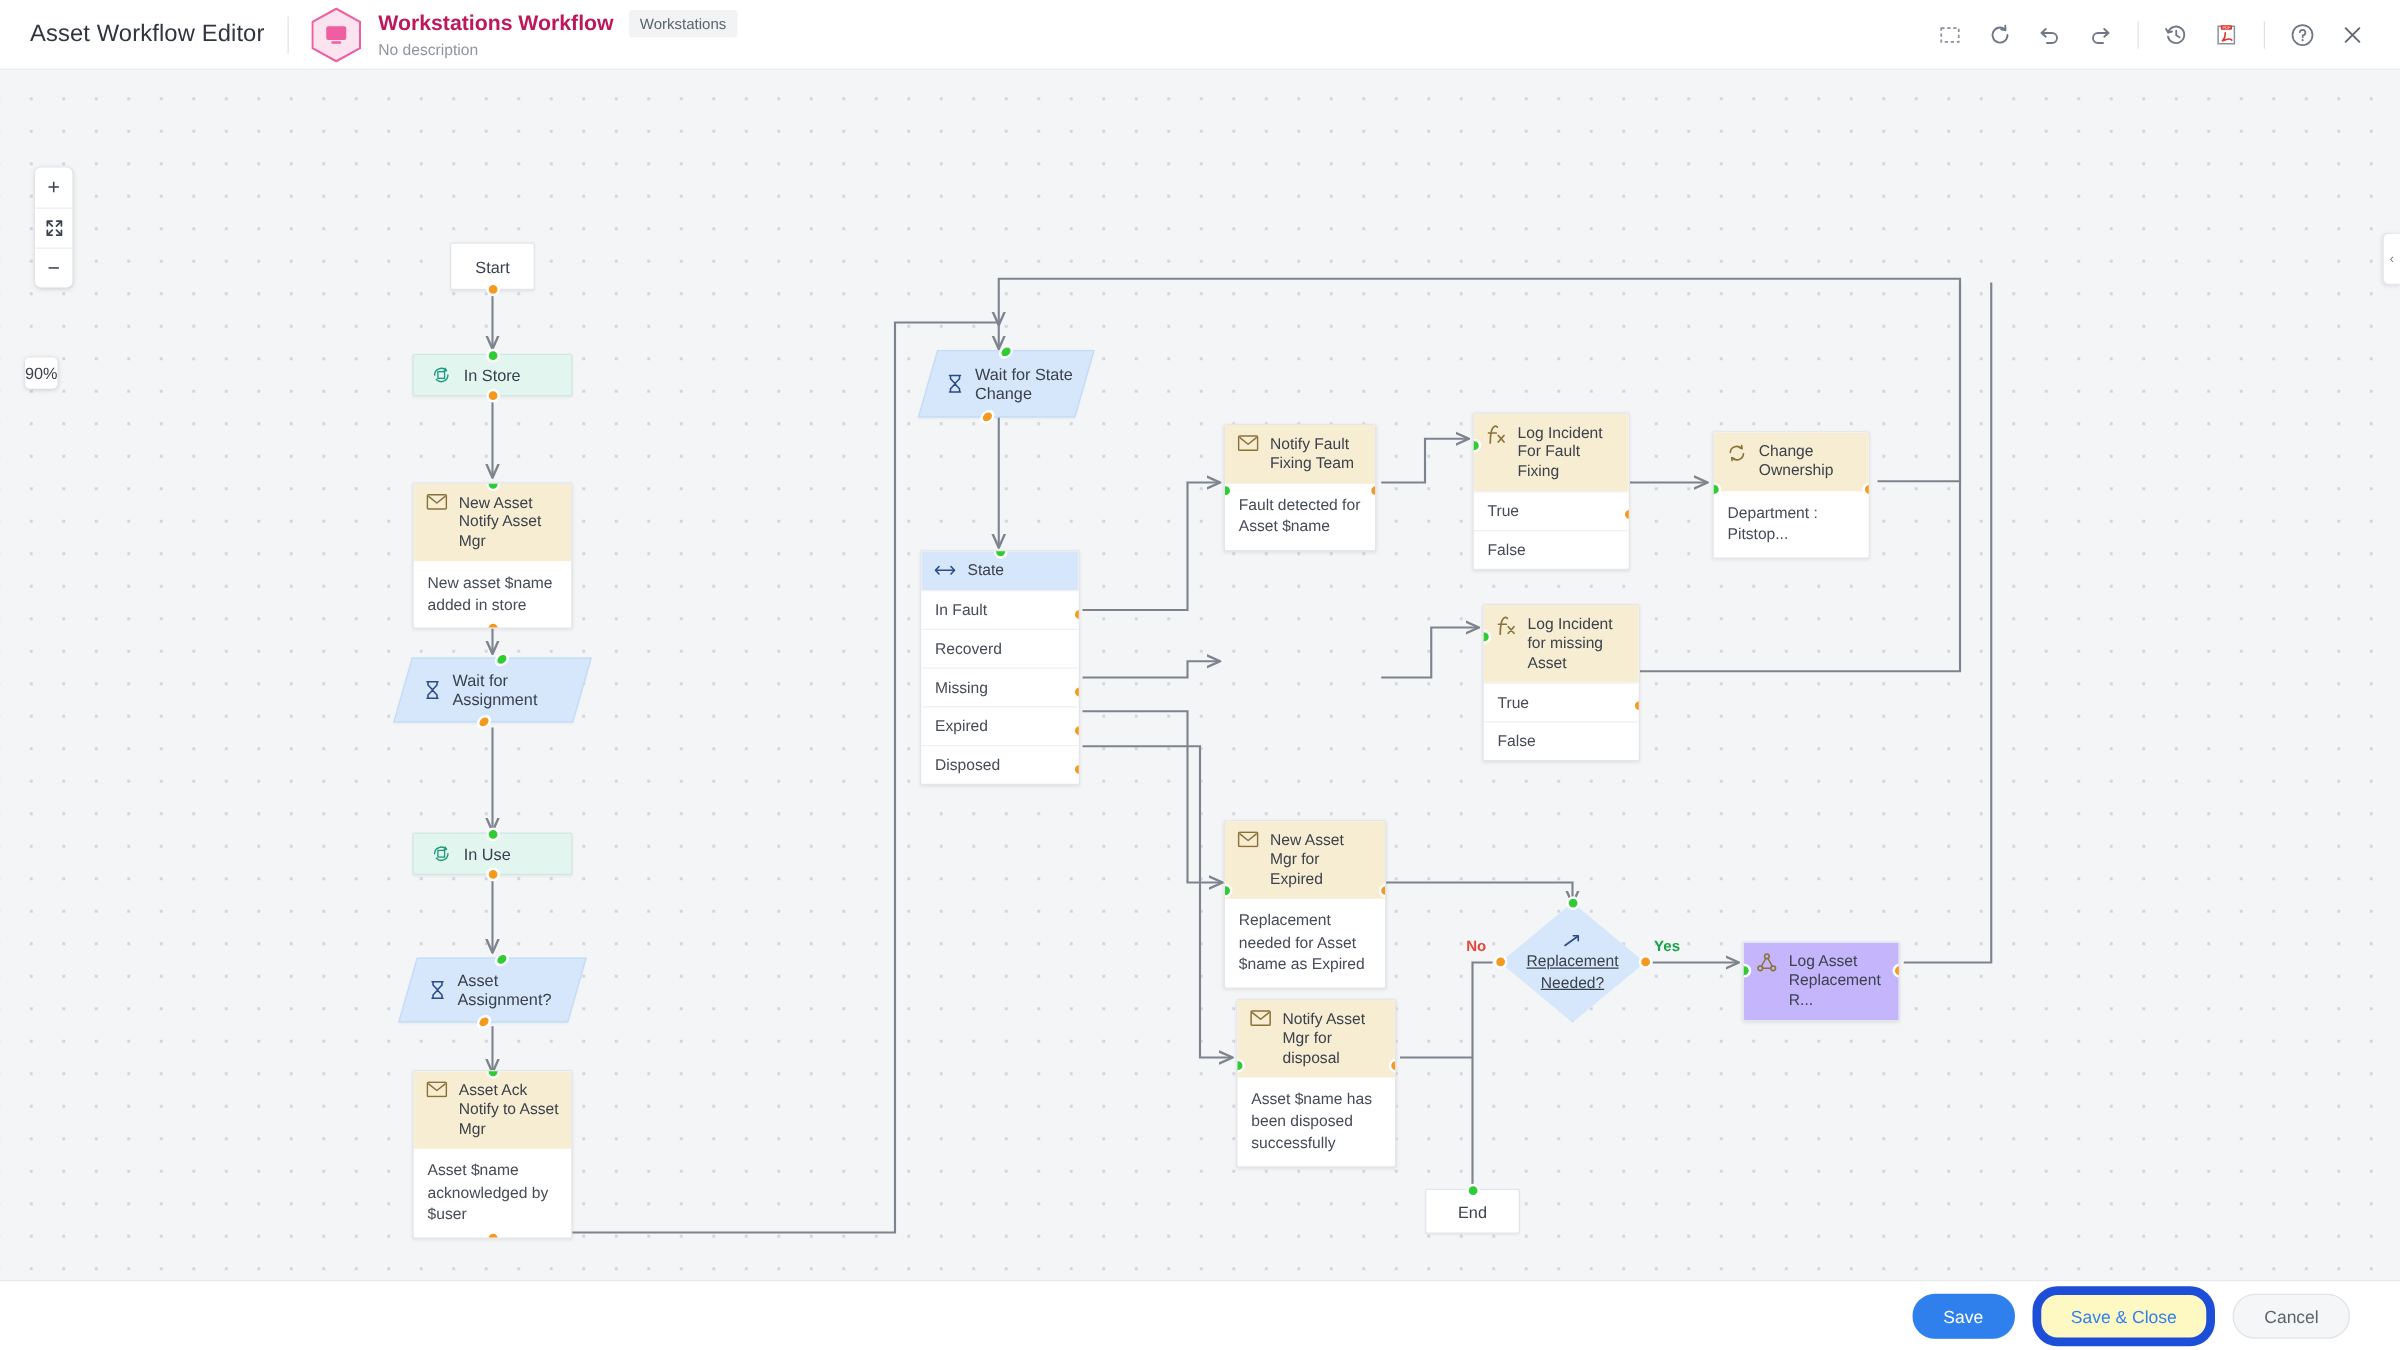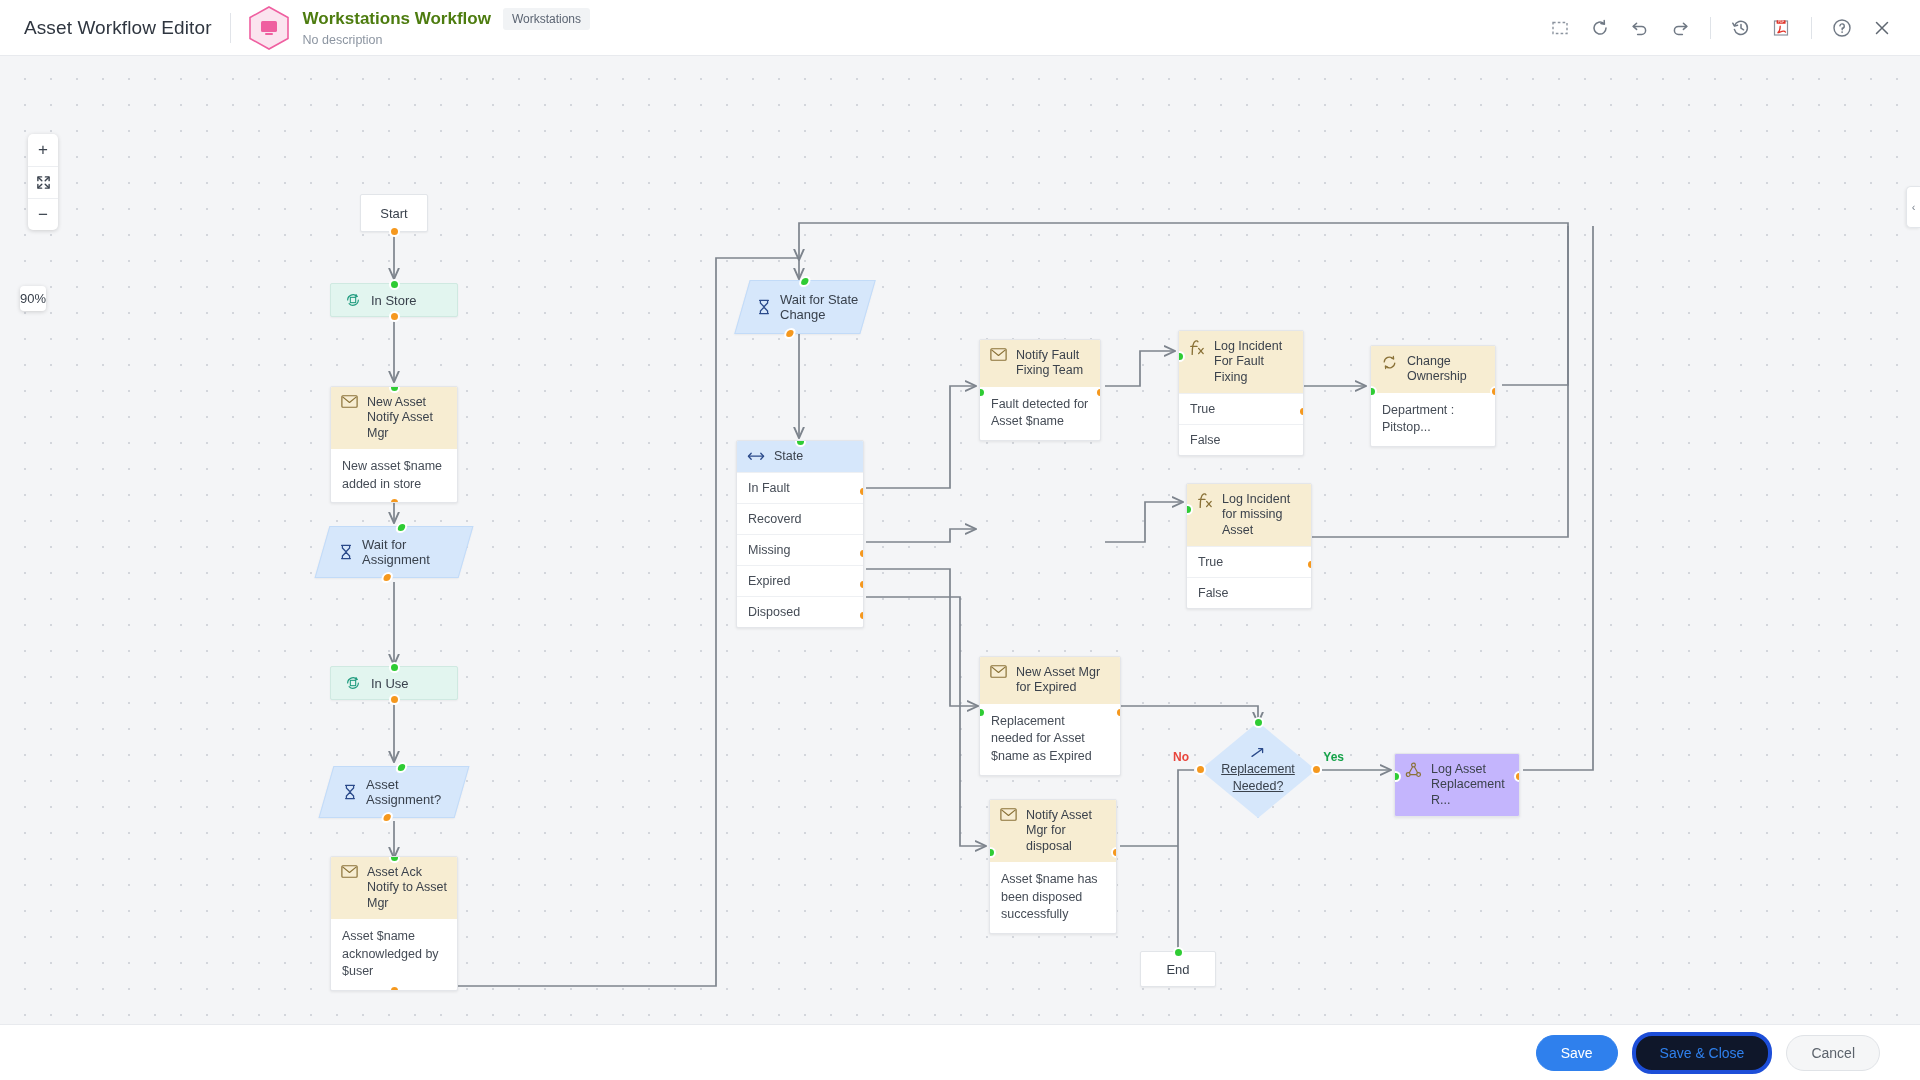--- a/index.html
+++ b/index.html
@@ -21,21 +21,21 @@
   #app-title {
     font-size: 19px; color: #2f3640; margin-left: 24px; letter-spacing: .1px;
   }
   .vsep { width: 1px; height: 30px; background: #e1e4e9; margin: 0 18px; }
   #wf-badge-icon { width: 40px; height: 44px; position: relative; flex: 0 0 auto; }
   .hex-border {
     position: absolute; left: 0; top: 0; width: 40px; height: 44px;
   }
   #wf-meta { margin-left: 14px; display: flex; flex-direction: column; justify-content: center; }
   #wf-name-row { display: flex; align-items: center; gap: 12px; }
-  #wf-name { font-size: 17px; font-weight: bold; color: #4d7c0f; }
+  #wf-name { font-size: 17px; font-weight: bold; color: #be185d; }
   #wf-tag {
     font-size: 12px; color: #5b6472; background: #f1f3f5;
     padding: 4px 9px; border-radius: 3px;
   }
   #wf-desc { font-size: 12.5px; color: #8c95a1; margin-top: 3px; }
   #toolbar { margin-left: auto; display: flex; align-items: center; gap: 0; padding-right: 18px; }
   .tb-btn {
     width: 40px; height: 40px; display: flex; align-items: center; justify-content: center;
     cursor: pointer; border-radius: 4px;
   }
@@ -162,21 +162,21 @@
     position: absolute; left: 0; bottom: 0; width: 1920px; height: 56px;
     background: #ffffff; border-top: 1px solid #e8eaee;
     display: flex; align-items: center; justify-content: flex-end;
     gap: 14px; padding-right: 40px;
   }
   .btn {
     font-size: 14px; border-radius: 20px; padding: 9px 24px; cursor: pointer;
     font-family: "Liberation Sans", sans-serif;
   }
   .btn-primary { background: #2f80ed; color: #ffffff; border: 1px solid #2f80ed; }
-  .btn-outline { background: #0f172a; color: #2f80ed; border: 4px solid #1d4ed8; }
+  .btn-outline { background: #fef9c3; color: #2f80ed; border: 7px solid #1d4ed8; }
   .btn-muted { background: #f5f6f7; color: #5c636c; border: 1px solid #e0e3e7; }
 </style>
 </head>
 <body>
 
 <div id="topbar">
   <div id="app-title">Asset Workflow Editor</div>
   <div class="vsep"></div>
 
   <div id="wf-badge-icon">
@@ -532,21 +532,21 @@
           <span>True</span>
           <div class="port out" style="right:-5.5px; top:12px;"></div>
         </div>
         <div class="card-row">
           <span>False</span>
         </div>
       </div>
       <div class="port in" style="left:-5.5px; top:20px;"></div>
     </div>
 
-    <div class="node n-card" style="left:979px; top:600px; width:142px;">
+    <div class="node n-card" style="left:979px; top:600px; width:130px;">
       <div class="card-head">
         <span class="ic">
           <svg width="17" height="13" viewBox="0 0 18 14">
               <rect x="0.8" y="0.8" width="16.4" height="12.4" rx="1" fill="none" stroke="#8a7238" stroke-width="1.3"></rect>
               <path d="M1.6 2 L9 8 L16.4 2" fill="none" stroke="#8a7238" stroke-width="1.3" stroke-linejoin="round"></path>
             </svg>
         </span>
         <span>New Asset Mgr for Expired</span>
       </div>
       <div class="card-body" style="min-height:66px;">Replacement needed for Asset $name as Expired</div>

